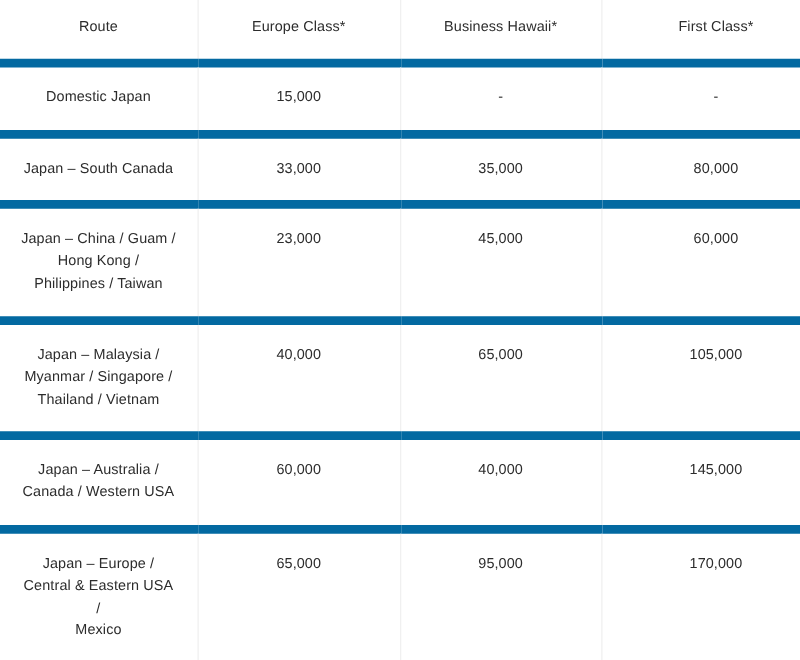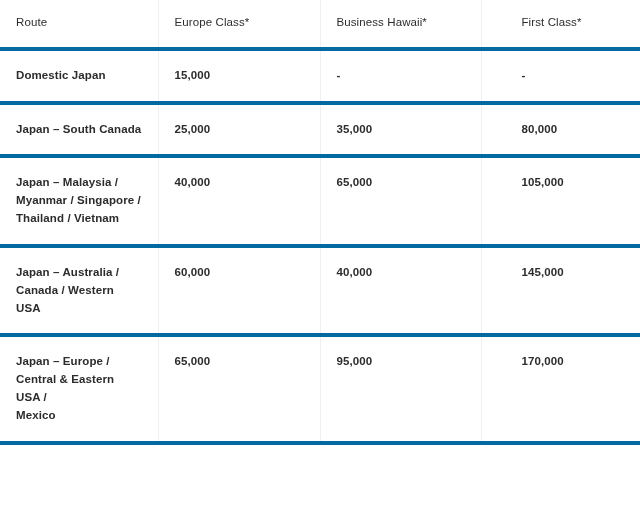--- a/index.html
+++ b/index.html
@@ -24,24 +24,24 @@
     background: #ffffff;
   }
 
   .award-table col.col-route     { width: 158px; }
   .award-table col.col-economy   { width: 162px; }
   .award-table col.col-business  { width: 161px; }
   .award-table col.col-first     { width: 159px; }
 
   .award-table th,
   .award-table td {
-    text-align: left;
+    text-align: center;
     vertical-align: top;
     padding: 15px 16px 15px 16px;
-    border-bottom: 4px solid #0369a1;
+    border-bottom: 7px solid #0369a1;
     border-right: 1px solid #f0f0f0;
     line-height: 1.55;
   }
 
   .award-table th:last-child,
   .award-table td:last-child {
     border-right: none;
     padding-left: 40px;
   }
 
@@ -49,21 +49,21 @@
     font-size: 11.5px;
     font-weight: 400;
     color: #2c2c2c;
     padding-top: 14px;
     padding-bottom: 15px;
     letter-spacing: 0.1px;
   }
 
   .award-table tbody td {
     font-size: 11.5px;
-    font-weight: 700;
+    font-weight: 400;
     color: #2c2c2c;
     letter-spacing: 0.1px;
     margin-left: 32px;
   }
 
   .award-table tbody tr td {
     padding-top: 16px;
     padding-bottom: 16px;
   }
 
@@ -90,23 +90,31 @@
   </thead>
   <tbody>
     <tr>
       <td class="route-cell">Domestic Japan</td>
       <td class="value-cell">15,000</td>
       <td class="value-cell">-</td>
       <td class="value-cell">-</td>
     </tr>
     <tr>
       <td class="route-cell">Japan – South Canada</td>
-      <td class="value-cell">25,000</td>
+      <td class="value-cell">33,000</td>
       <td class="value-cell">35,000</td>
       <td class="value-cell">80,000</td>
+    </tr>
+    <tr>
+      <td class="route-cell">Japan – China / Guam /
+Hong Kong /
+Philippines / Taiwan</td>
+      <td class="value-cell">23,000</td>
+      <td class="value-cell">45,000</td>
+      <td class="value-cell">60,000</td>
     </tr>
     <tr>
       <td class="route-cell">Japan – Malaysia /
 Myanmar / Singapore /
 Thailand / Vietnam</td>
       <td class="value-cell">40,000</td>
       <td class="value-cell">65,000</td>
       <td class="value-cell">105,000</td>
     </tr>
     <tr>

